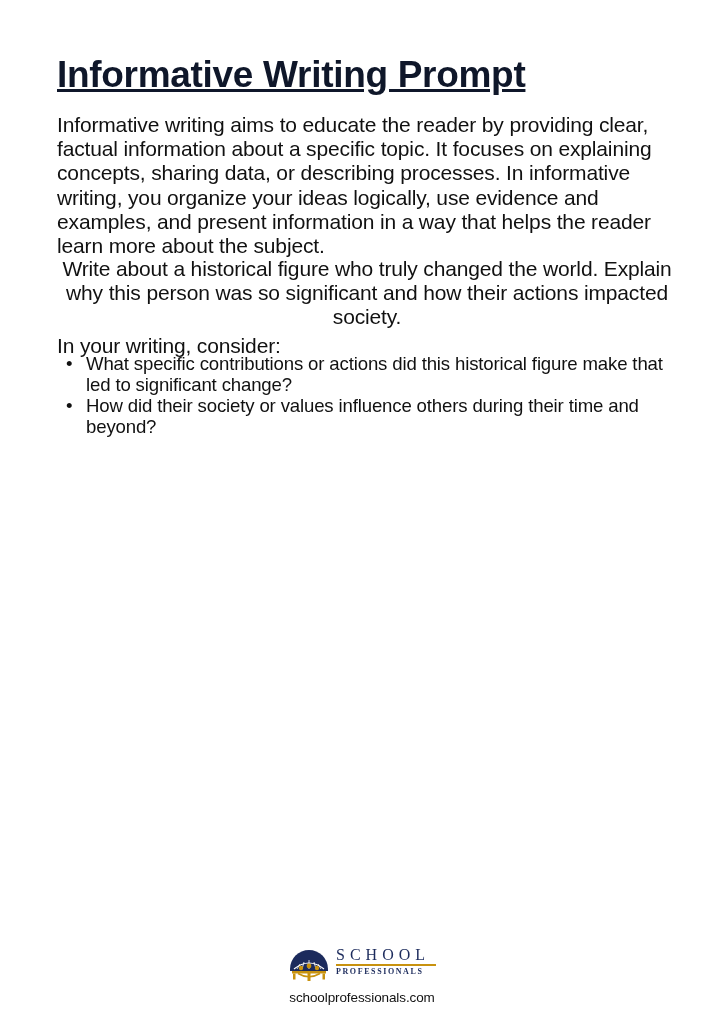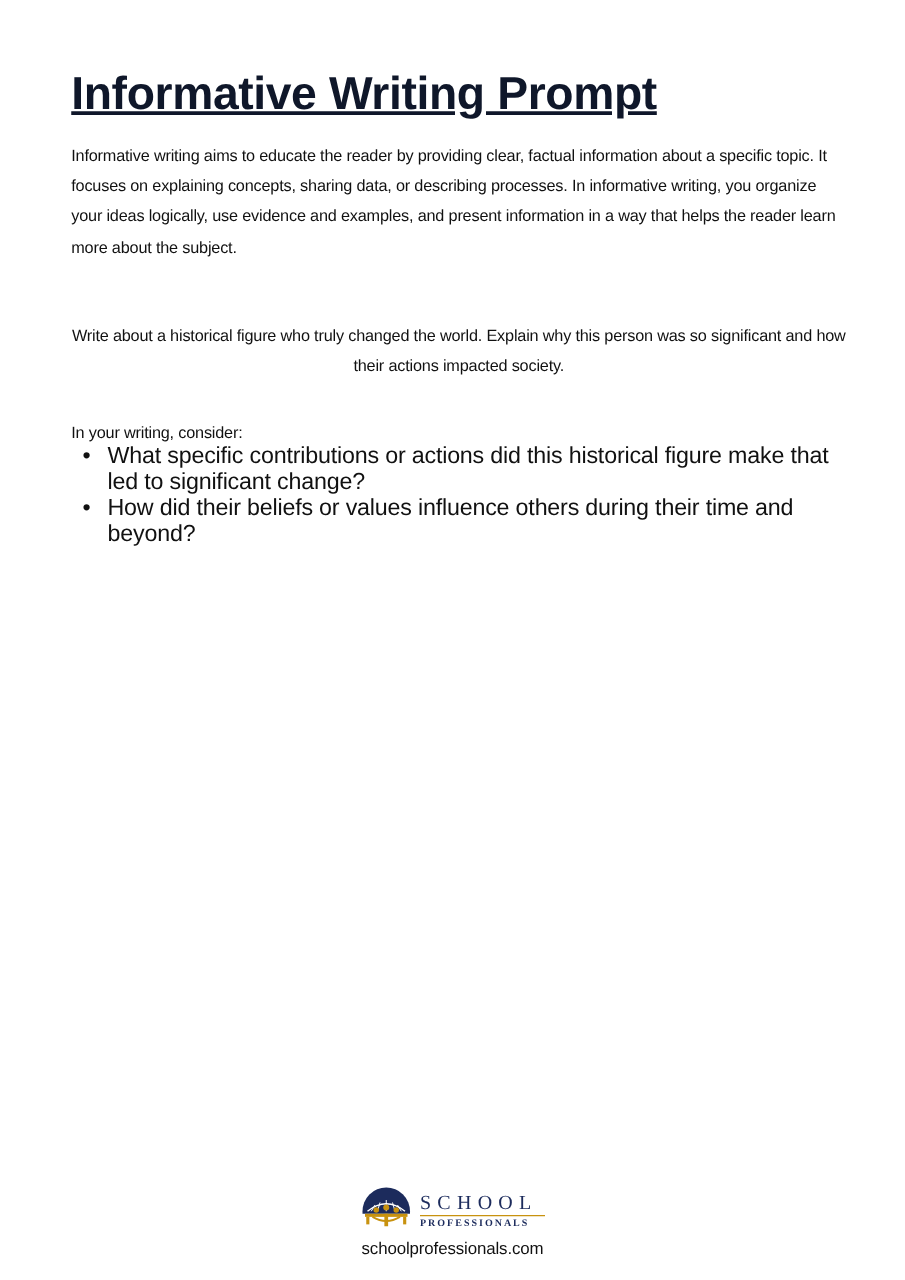--- a/index.html
+++ b/index.html
@@ -1,51 +1,51 @@
 <!DOCTYPE html>
 <html><head>
 <meta charset="utf-8">
 <style>
   html, body { margin:0; padding:0; background:#ffffff; }
   body { width:724px; height:1024px; position:relative; overflow:hidden;
          font-family:"Liberation Sans", "DejaVu Sans", sans-serif; color:#111; }
   .title { position:absolute; left:57px; top:52px; margin:0; font-size:37px; font-weight:bold;
            color:#0f172a; letter-spacing:-0.3px; line-height:46px; white-space:nowrap;text-decoration:underline; }
-  .body-text { position:absolute; left:57px; width:620px; font-size:13px; line-height:24.2px;
+  .body-text { position:absolute; left:57px; width:620px; font-size:21px; line-height:24.2px;
                margin:0; letter-spacing:-0.15px; }
   .p1 { top:113px; }
   .p2 { top:257px;text-align:center; }
   .p3 { top:334px; }
   ul.considerations { position:absolute; left:57px; top:353px; width:625px; margin:0; padding:0; list-style:none;
                       font-size:18.6px; line-height:21px; letter-spacing:-0.15px; }
   ul.considerations li { position:relative; padding-left:29px; }
   ul.considerations li::before { content:"•"; position:absolute; left:9px; top:0; }
   .footer { position:absolute; left:0; width:724px; top:947px; text-align:center; }
-  .logo { display:inline-flex; align-items:flex-end; gap:6px; }
+  .logo { display:inline-flex; align-items:flex-start; gap:6px; }
   .logo-mark { width:42px; height:36px; }
   .logo-words { display:flex; flex-direction:column; align-items:flex-start; }
   .logo-school { font-family:"Liberation Serif", "DejaVu Serif", serif; font-size:16px; letter-spacing:5px;
                  color:#1c2b5c; line-height:16px; }
   .logo-line { width:100px; height:1.5px; background:#c8920f; margin:1px 0; }
   .logo-prof { font-family:Liberation Serif, serif; font-size:8px; letter-spacing:1.6px;
                color:#1c2b5c; line-height:9px; font-weight:bold; }
   .site { font-size:13.5px; color:#111; margin-top:3px; letter-spacing:-0.1px; }
 </style>
 </head>
 <body>
 
 <h1 class="title">Informative Writing Prompt</h1>
 
 <p class="body-text p1">Informative writing aims to educate the reader by providing clear, factual information about a specific topic. It focuses on explaining concepts, sharing data, or describing processes. In informative writing, you organize your ideas logically, use evidence and examples, and present information in a way that helps the reader learn more about the subject.</p>
 <p class="body-text p2">Write about a historical figure who truly changed the world. Explain why this person was so significant and how their actions impacted society.</p>
 <p class="body-text p3">In your writing, consider:</p>
 
 <ul class="considerations">
   <li>What specific contributions or actions did this historical figure make that led to significant change?</li>
-  <li>How did their beliefs or values influence others during their time and beyond?</li>
+  <li>How did their society or values influence others during their time and beyond?</li>
 </ul>
 
 <div class="footer">
   <div class="logo">
     <svg class="logo-mark" viewBox="0 0 42 36">
       <path d="M2 22 A19 19 0 0 1 40 22 L40 24 L2 24 Z" fill="#1c2b5c"></path>
       <path d="M6 22 Q21 10 36 22" stroke="#ffffff" stroke-width="1.2" fill="none"></path>
       <path d="M9 22 L12 17 M14 22 L16 15 M21 22 L21 13 M28 22 L26 15 M33 22 L30 17" stroke="#ffffff" stroke-width="0.8"></path>
       <circle cx="13" cy="21" r="2.2" fill="#c8920f"></circle>
       <circle cx="21" cy="19" r="2.4" fill="#c8920f"></circle>

